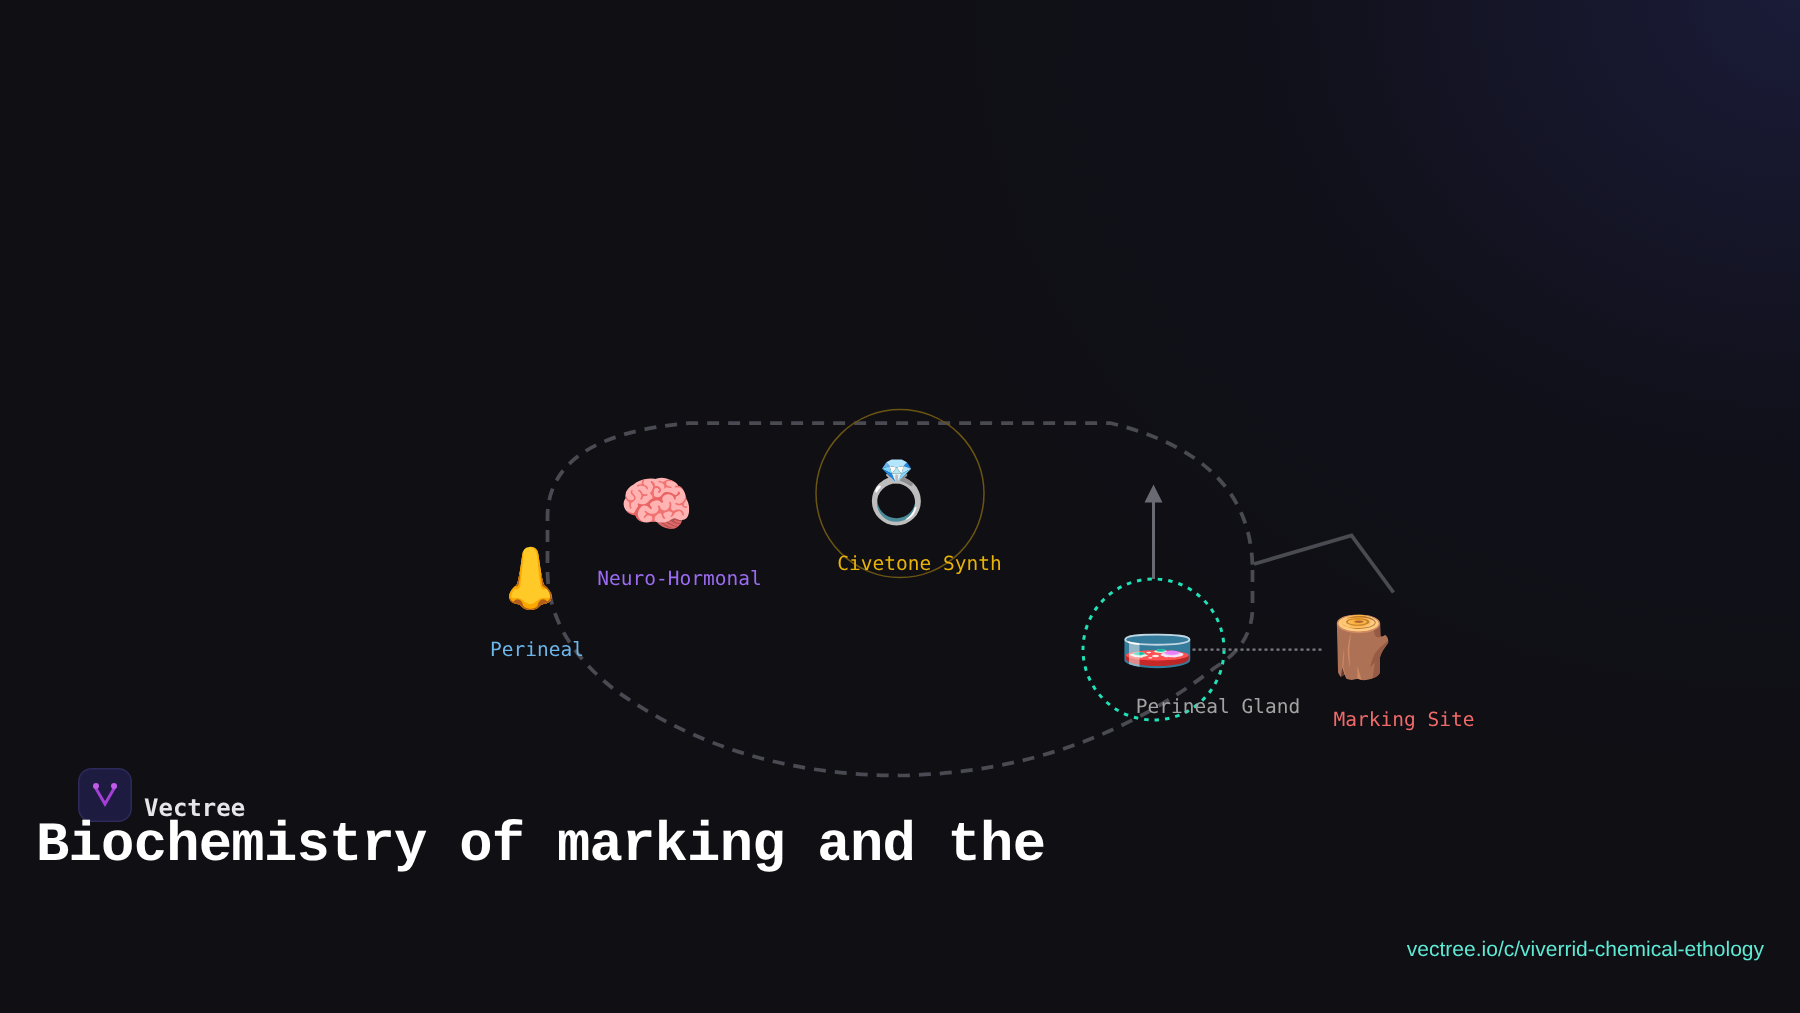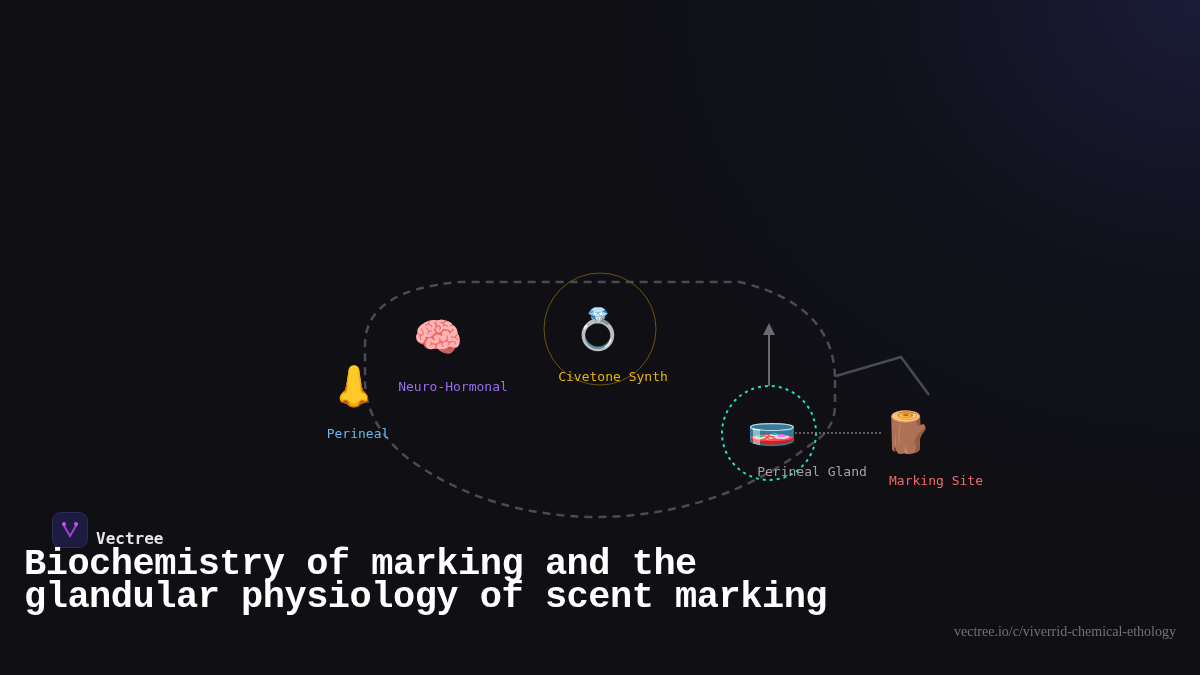--- a/index.html
+++ b/index.html
@@ -26,22 +26,22 @@
     }
     .brand-name { color: #e6e6ea; font-weight: bold; font-size: 16px; font-family: "DejaVu Sans Mono", monospace; }
     .title {
       position: absolute; left: 24px; top: 548px; margin: 0;
       color: #ffffff; font-weight: bold; font-size: 37px; line-height: 33px;
       font-family: "Liberation Mono", "DejaVu Sans Mono", monospace;
       width: 840px; letter-spacing: -0.5px;
     }
     .url {
       position: absolute; right: 24px; top: 624px;
-      color: #737373; font-size: 14px;
-      font-family: Liberation Serif, serif;
+      color: #5eead4; font-size: 14px;
+      font-family: Liberation Sans, sans-serif;
     }
   </style>
 </head>
 <body>
 
 <div class="bg-glow"></div>
 
 <svg class="diagram" width="1200" height="675">
 
   <path d="M 835 380 L 835 405 Q 835 430 810 445 Q 720 515 600 517 Q 490 517 410 460 Q 365 425 365 380 L 365 345 Q 365 290 460 282 L 740 282 Q 835 305 835 380" fill="none" stroke="#4a4a52" stroke-width="2.5" stroke-dasharray="8 6"></path>
@@ -89,16 +89,16 @@
       <path d="M3 4 L10 16 L17 4" fill="none" stroke="#a43fd6" stroke-width="2"></path>
       <circle cx="4" cy="4" r="2" fill="#c05ae8"></circle>
       <circle cx="16" cy="4" r="2" fill="#c05ae8"></circle>
     </svg>
   </div>
   <span class="brand-name">Vectree</span>
 </div>
 
 <h1 class="title">
   <span>Biochemistry of marking and the</span><br>
-  <span>glandular physiology of scent marking</span><br>
+  <br>
 </h1>
 
 <div class="url">vectree.io/c/viverrid-chemical-ethology</div>
 
 </body></html>

